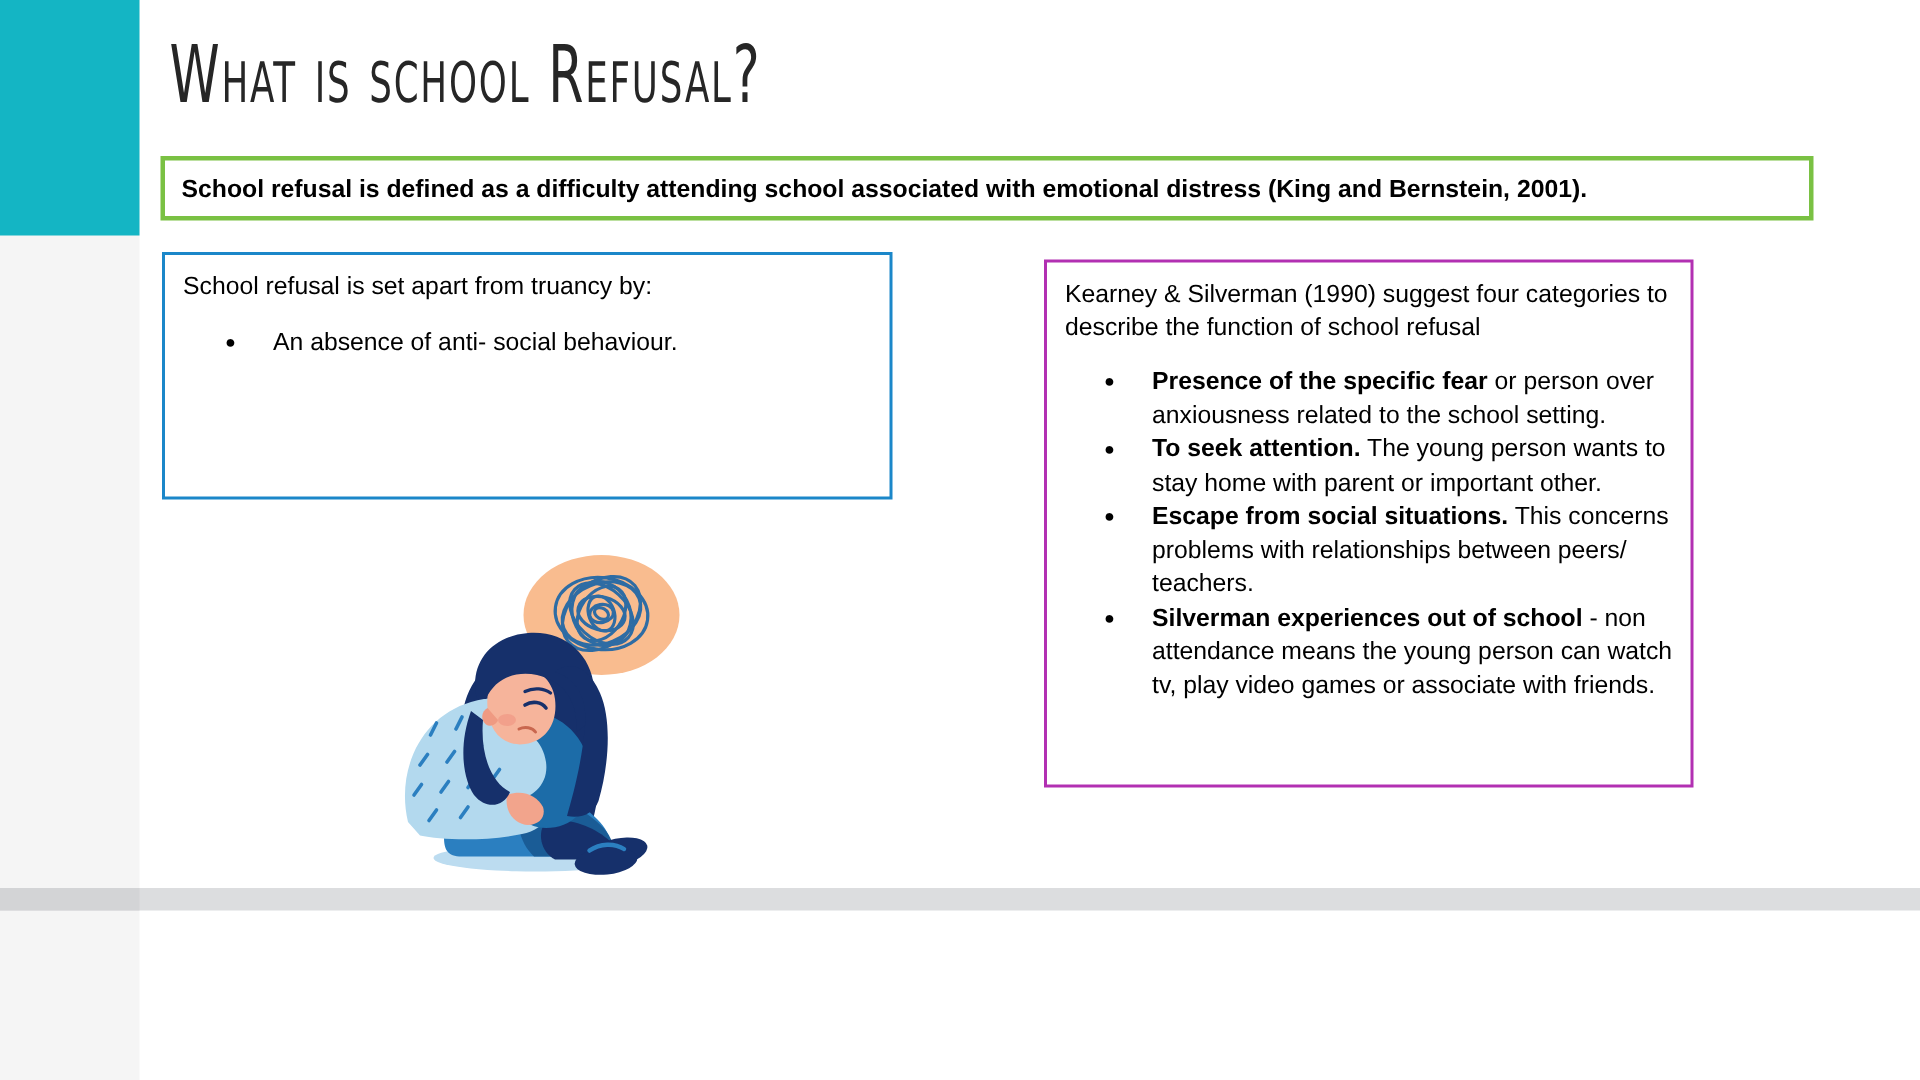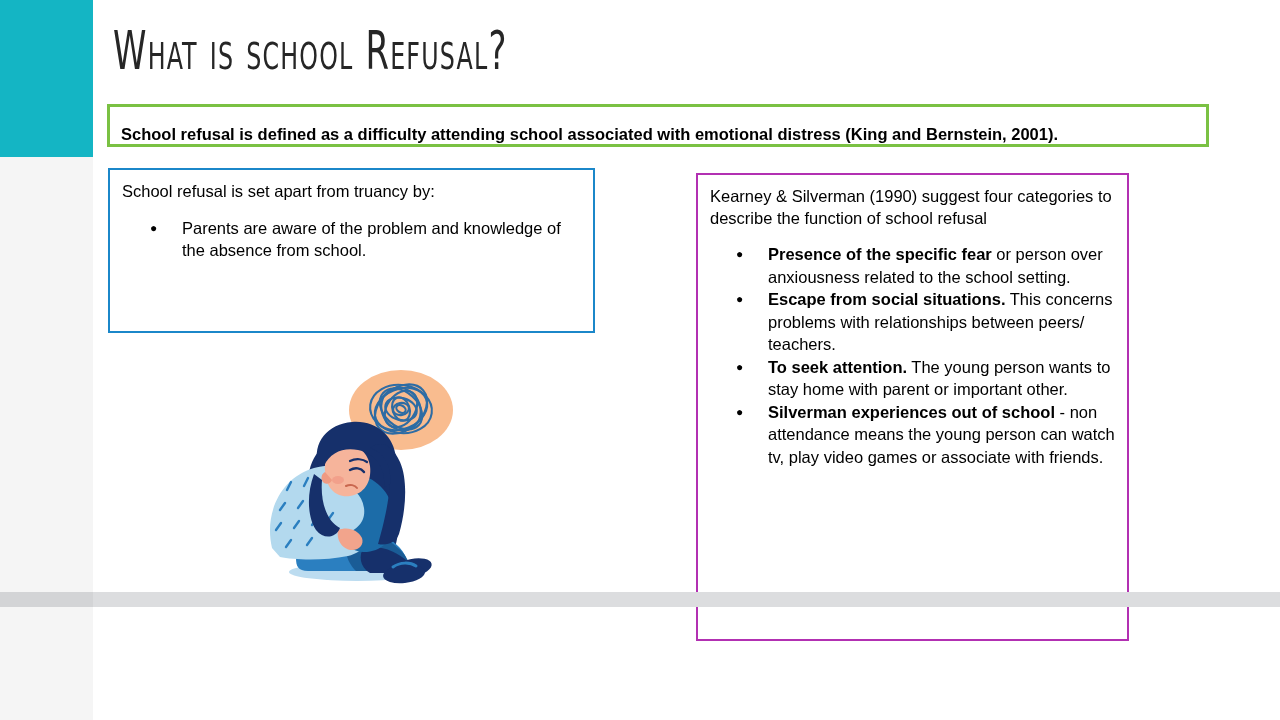--- a/index.html
+++ b/index.html
@@ -82,21 +82,21 @@
     background: #ffffff;
     box-sizing: border-box;
   }
   .box-definition {
     left: 107px;
     top: 104px;
     width: 1102px;
     height: 43px;
     border: 3px solid #7ac143;
     display: flex;
-    align-items: flex-end;
+    align-items: center;
     padding: 0 11px;
   }
   .definition-text {
     font-size: 16.5px;
     font-weight: bold;
     color: #000000;
     line-height: 20px;
   }
 
   .box-truancy {
@@ -104,21 +104,21 @@
     top: 168px;
     width: 487px;
     height: 165px;
     border: 2.5px solid #1b87c9;
     padding: 11px 10px 8px 10px;
   }
   .box-categories {
     left: 696px;
     top: 173px;
     width: 433px;
-    height: 468px;
+    height: 352px;
     border: 2.5px solid #b230b2;
     padding: 11px 8px 8px 10px;
   }
 
   .body-lead {
     font-size: 16.5px;
     color: #000000;
     line-height: 21.5px;
     margin: 0 0 0 2px;
   }
@@ -176,36 +176,36 @@
   <div class="slide-title">What is school Refusal?</div>
 
   <div class="box box-definition">
     <span class="definition-text">School refusal is defined as a difficulty attending school associated with emotional distress (King and Bernstein, 2001).</span>
   </div>
 
   <div class="box box-truancy">
     <p class="body-lead">School refusal is set apart from truancy by:</p>
     <div class="spacer-line"></div>
     <ul class="bullets">
-      <li>Parents are aware of the problem and knowledge of the absence from school.</li>
+      <li>An absence of anti- social behaviour.</li>
     </ul>
   </div>
 
   <div class="box box-categories">
     <p class="body-lead">Kearney &amp; Silverman (1990) suggest four categories to describe the function of school refusal</p>
     <div class="spacer-line"></div>
     <ul class="bullets tight">
       <li>
         <b>Presence of the specific fear</b><span> or person over anxiousness related to the school setting.</span>
       </li>
       <li>
+        <b>To seek attention.</b><span> The young person wants to stay home with parent or important other.</span>
+      </li>
+      <li>
         <b>Escape from social situations.</b><span> This concerns problems with relationships between peers/ teachers.</span>
-      </li>
-      <li>
-        <b>To seek attention.</b><span> The young person wants to stay home with parent or important other.</span>
       </li>
       <li>
         <b>Silverman experiences out of school</b><span> - non attendance means the young person can watch tv, play video games or associate with friends.</span>
       </li>
     </ul>
   </div>
 
   <div class="illustration">
     <svg width="212" height="222" viewBox="0 0 212 222" xmlns="http://www.w3.org/2000/svg">
 

